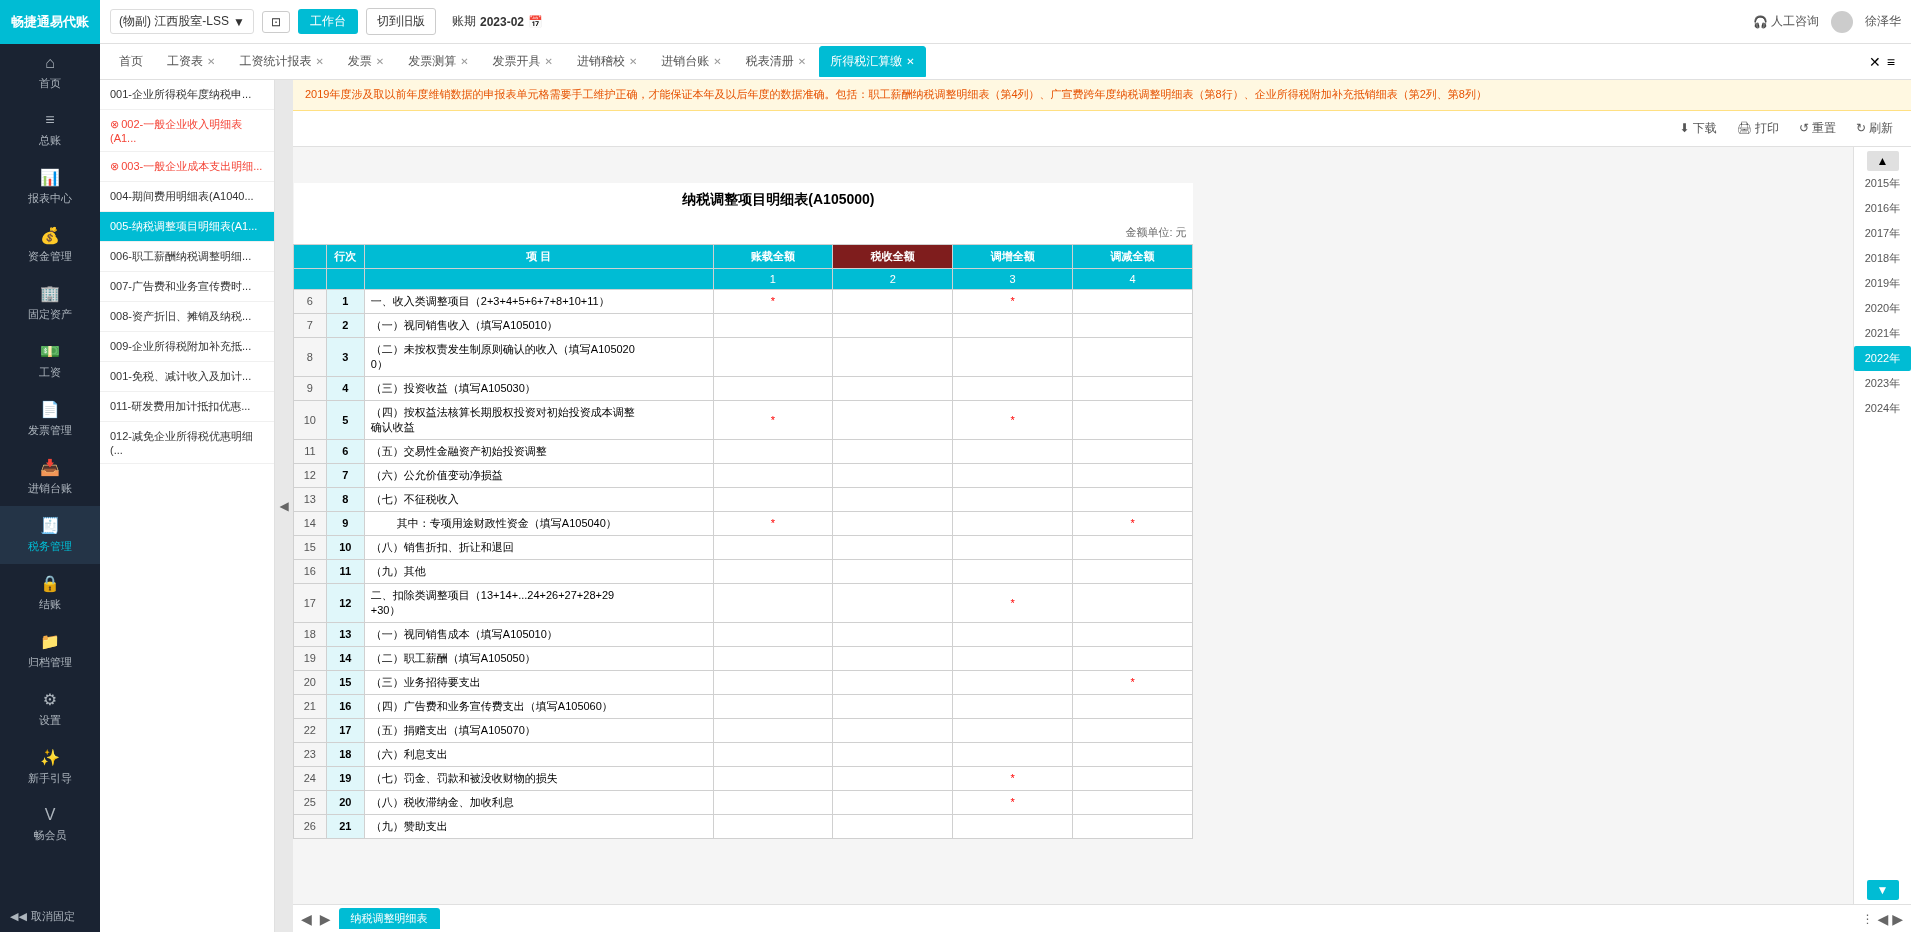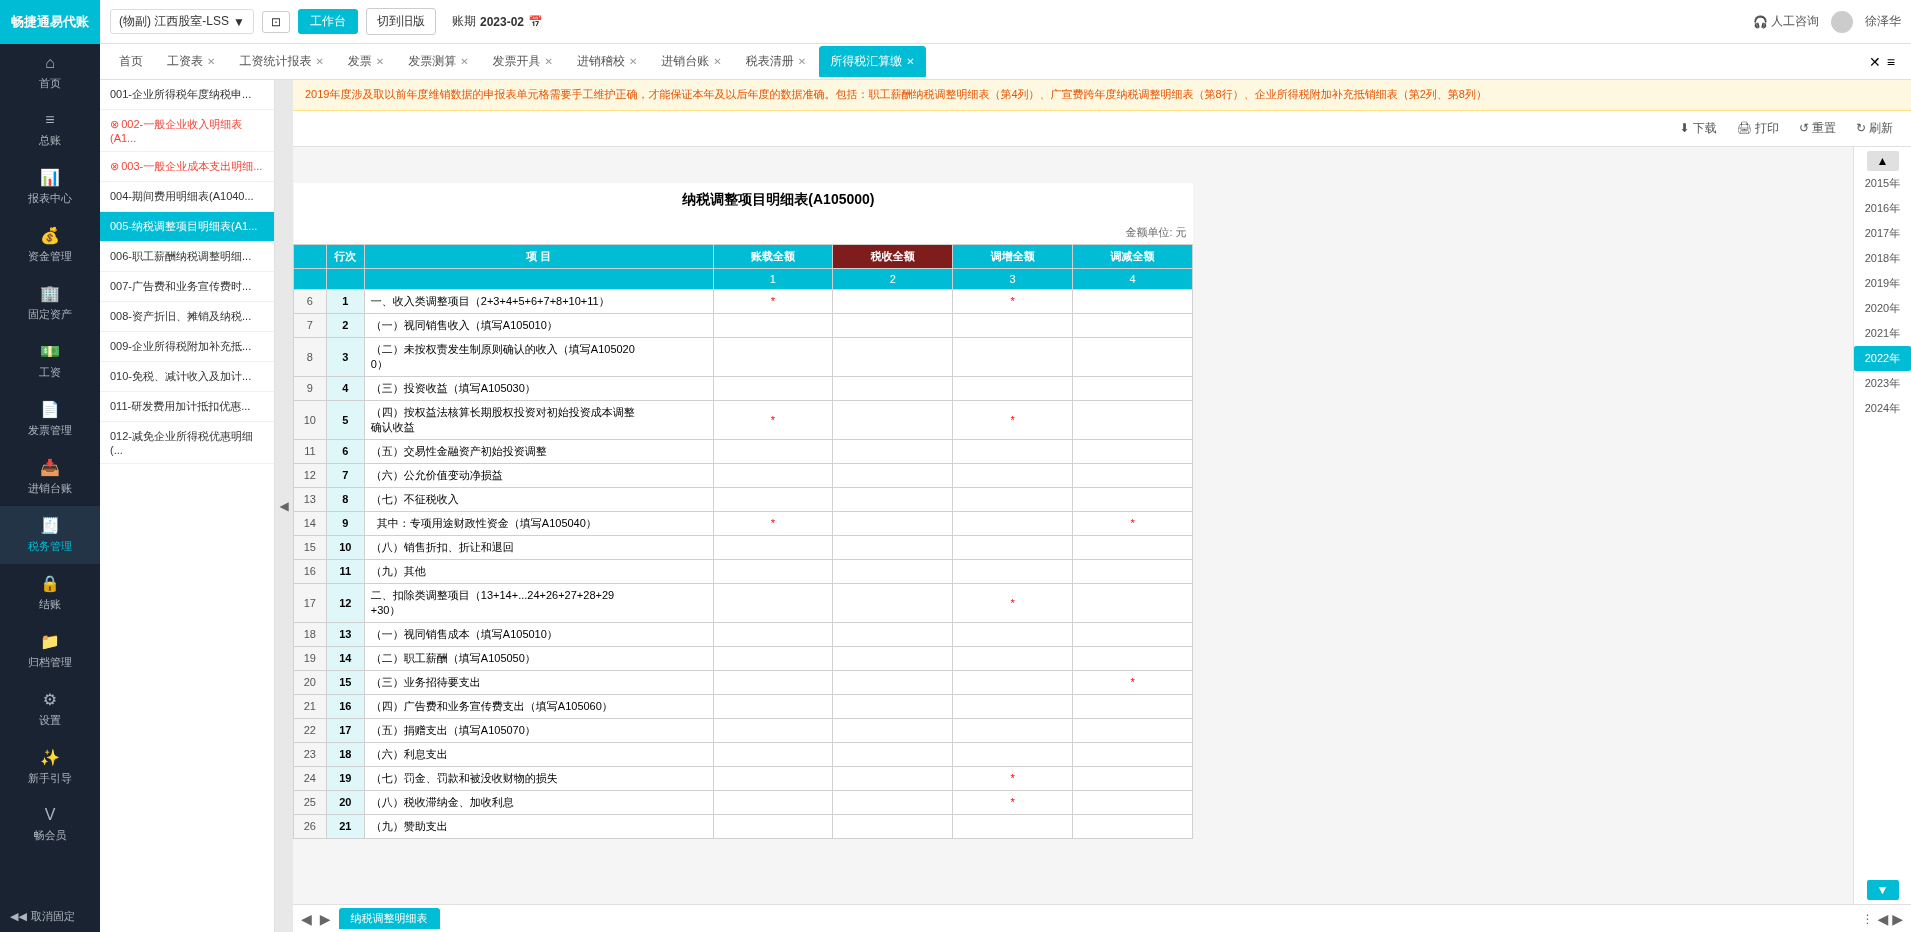--- a/index.html
+++ b/index.html
@@ -248,21 +248,21 @@
       <div class="left-panel-item">
         <span>007-广告费和业务宣传费时...</span>
       </div>
       <div class="left-panel-item">
         <span>008-资产折旧、摊销及纳税...</span>
       </div>
       <div class="left-panel-item">
         <span>009-企业所得税附加补充抵...</span>
       </div>
       <div class="left-panel-item">
-        <span>010-免税、减计收入及加计...</span>
+        <span>001-免税、减计收入及加计...</span>
       </div>
       <div class="left-panel-item">
         <span>011-研发费用加计抵扣优惠...</span>
       </div>
       <div class="left-panel-item">
         <span>012-减免企业所得税优惠明细(...</span>
       </div>
     </div>
 
     <div class="left-panel-collapse">◀</div>
@@ -417,21 +417,21 @@
                 <td class="col-a">8</td>
                 <td class="item-col">（七）不征税收入</td>
                 <td class="data-col"></td>
                 <td class="data-col"></td>
                 <td class="data-col"></td>
                 <td class="data-col"></td>
               </tr>
               <tr>
                 <td class="row-num">14</td>
                 <td class="col-a">9</td>
-                <td class="item-col" style="padding-left:12px;">其中：专项用途财政性资金（填写A105040）</td>
+                <td class="item-col" style="padding-left:32px;">其中：专项用途财政性资金（填写A105040）</td>
                 <td class="data-col" style="text-align:center;color:red;">*</td>
                 <td class="data-col"></td>
                 <td class="data-col"></td>
                 <td class="data-col" style="text-align:center;color:red;">*</td>
               </tr>
               <tr>
                 <td class="row-num">15</td>
                 <td class="col-a">10</td>
                 <td class="item-col">（八）销售折扣、折让和退回</td>
                 <td class="data-col"></td>

